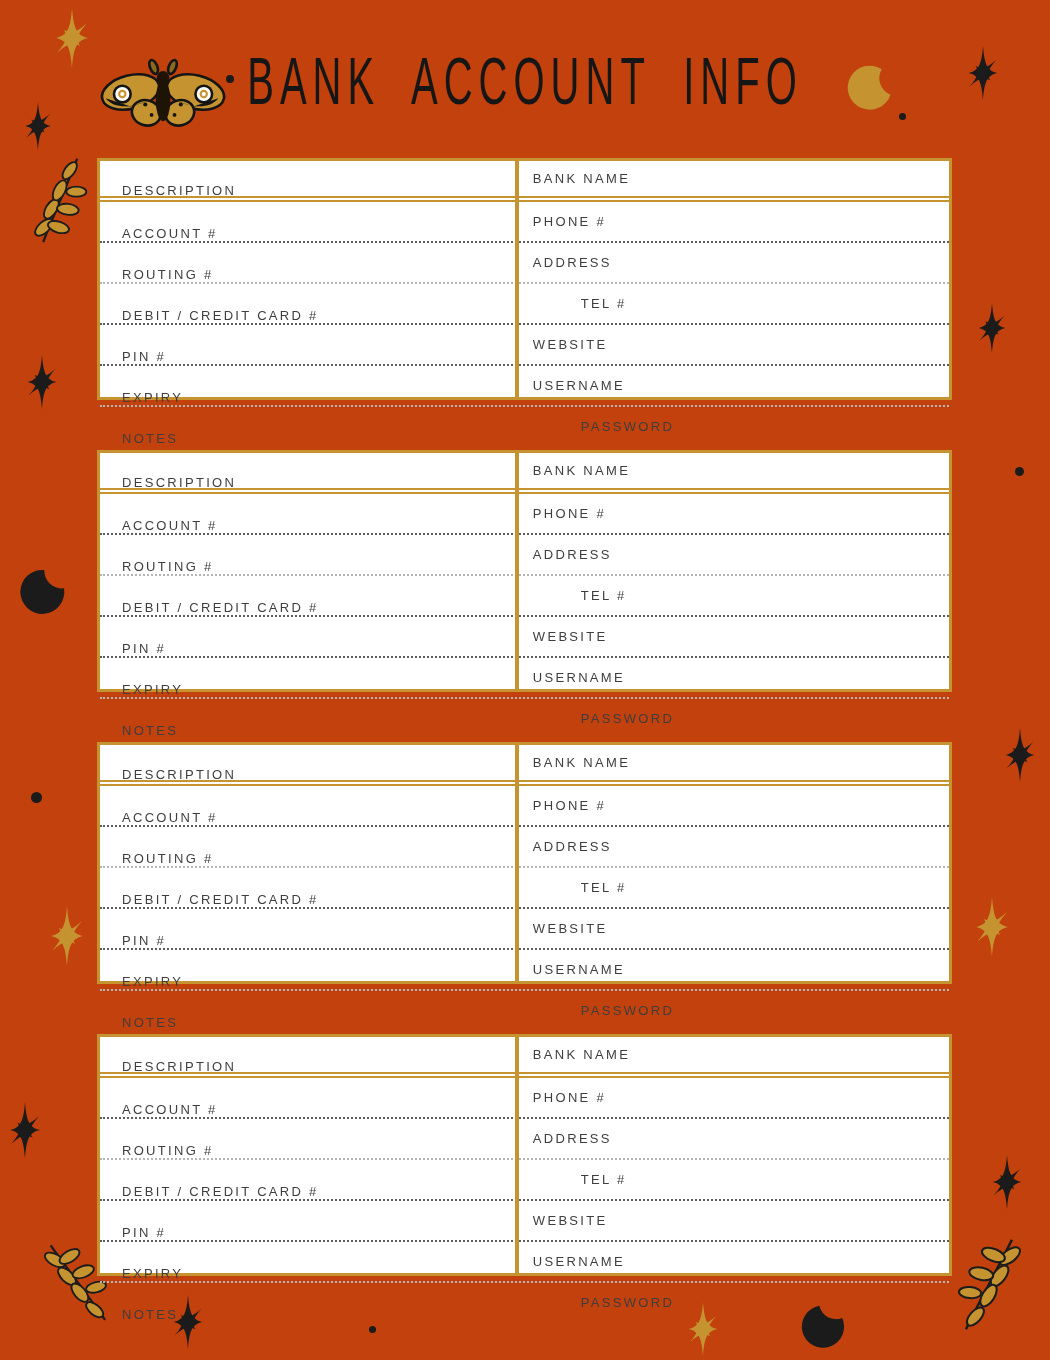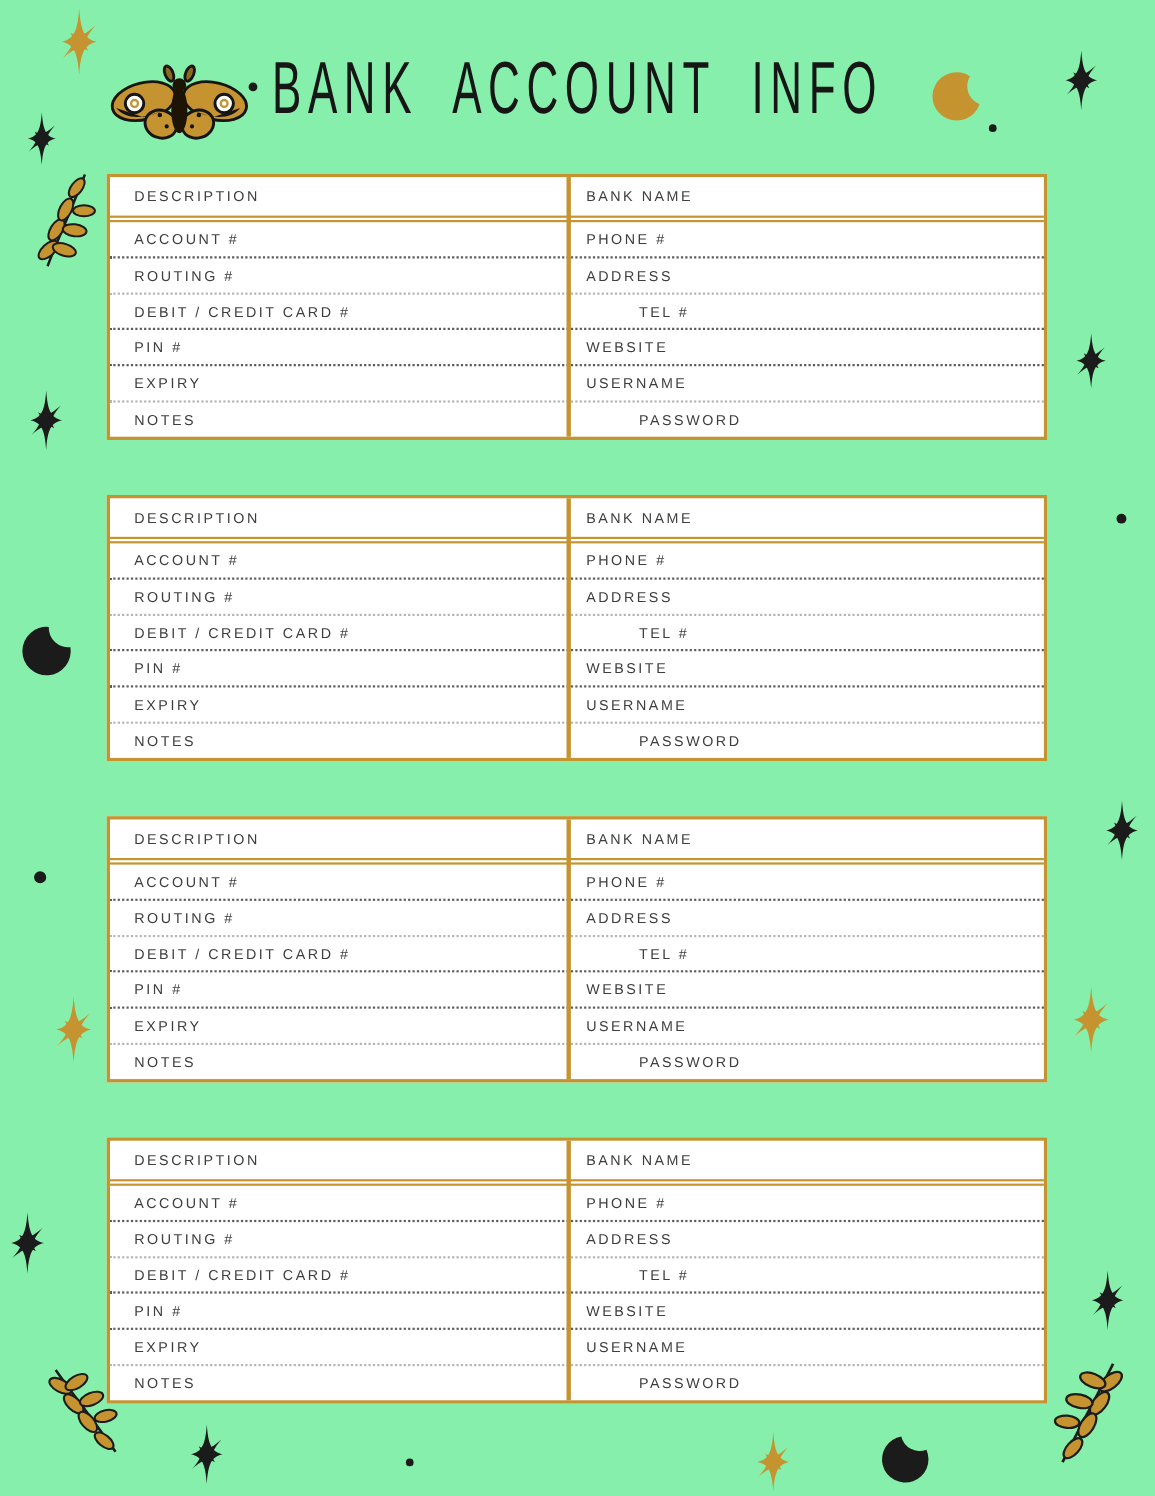--- a/index.html
+++ b/index.html
@@ -1,18 +1,18 @@
 <!DOCTYPE html>
 <html style="--gold: #C59431; --ink: #1b1b1b; --label: #3e3e3e;"><head>
 <meta charset="utf-8">
 <style>
   html,body{margin:0;padding:0;background:#ffffff;}
   #page{
     position:relative;width:1050px;height:1360px;margin:0 auto;
-    background:#86efac;overflow:hidden;
+    background:#c2410c;overflow:hidden;
     font-family:"Liberation Sans",sans-serif;
   }
   
   #title{
     position:absolute;left:0;right:0;top:44px;margin:0;
     text-align:center;font-weight:400;font-size:40px;
     letter-spacing:6px;word-spacing:16px;color:#161616;
     transform:scaleY(1.68);transform-origin:center top;
     font-family:"Liberation Sans",sans-serif;
   }
@@ -27,21 +27,21 @@
     border-bottom:2px solid var(--gold);margin-bottom:2px;
   }
   .tbody{
     flex:1;display:flex;flex-direction:column;
     border-top:2px solid var(--gold);
   }
   .trow{flex:1;display:flex;align-items:center;}
   .trow + .trow{border-top:2px dotted #5c5c5c;}
   .trow:nth-child(3),.trow:nth-child(6){border-top-color:#b5b5b5;gap:48px;}
   .cell{display:flex;align-items:center;box-sizing:border-box;}
-  .cell.left{width:49.1%;padding-left:22px;}
+  .cell.left{width:49.1%;padding-left:22px;margin-top:24px;}
   .cell.right{flex:1;padding-left:16px;}
   .flabel{
     font-size:13px;letter-spacing:2.3px;color:#3e3e3e;
     white-space:nowrap;
   }
   .vdivider{
     position:absolute;top:0;bottom:0;left:49.1%;width:4px;margin-left:-2px;
     background:var(--gold);
   }
   

